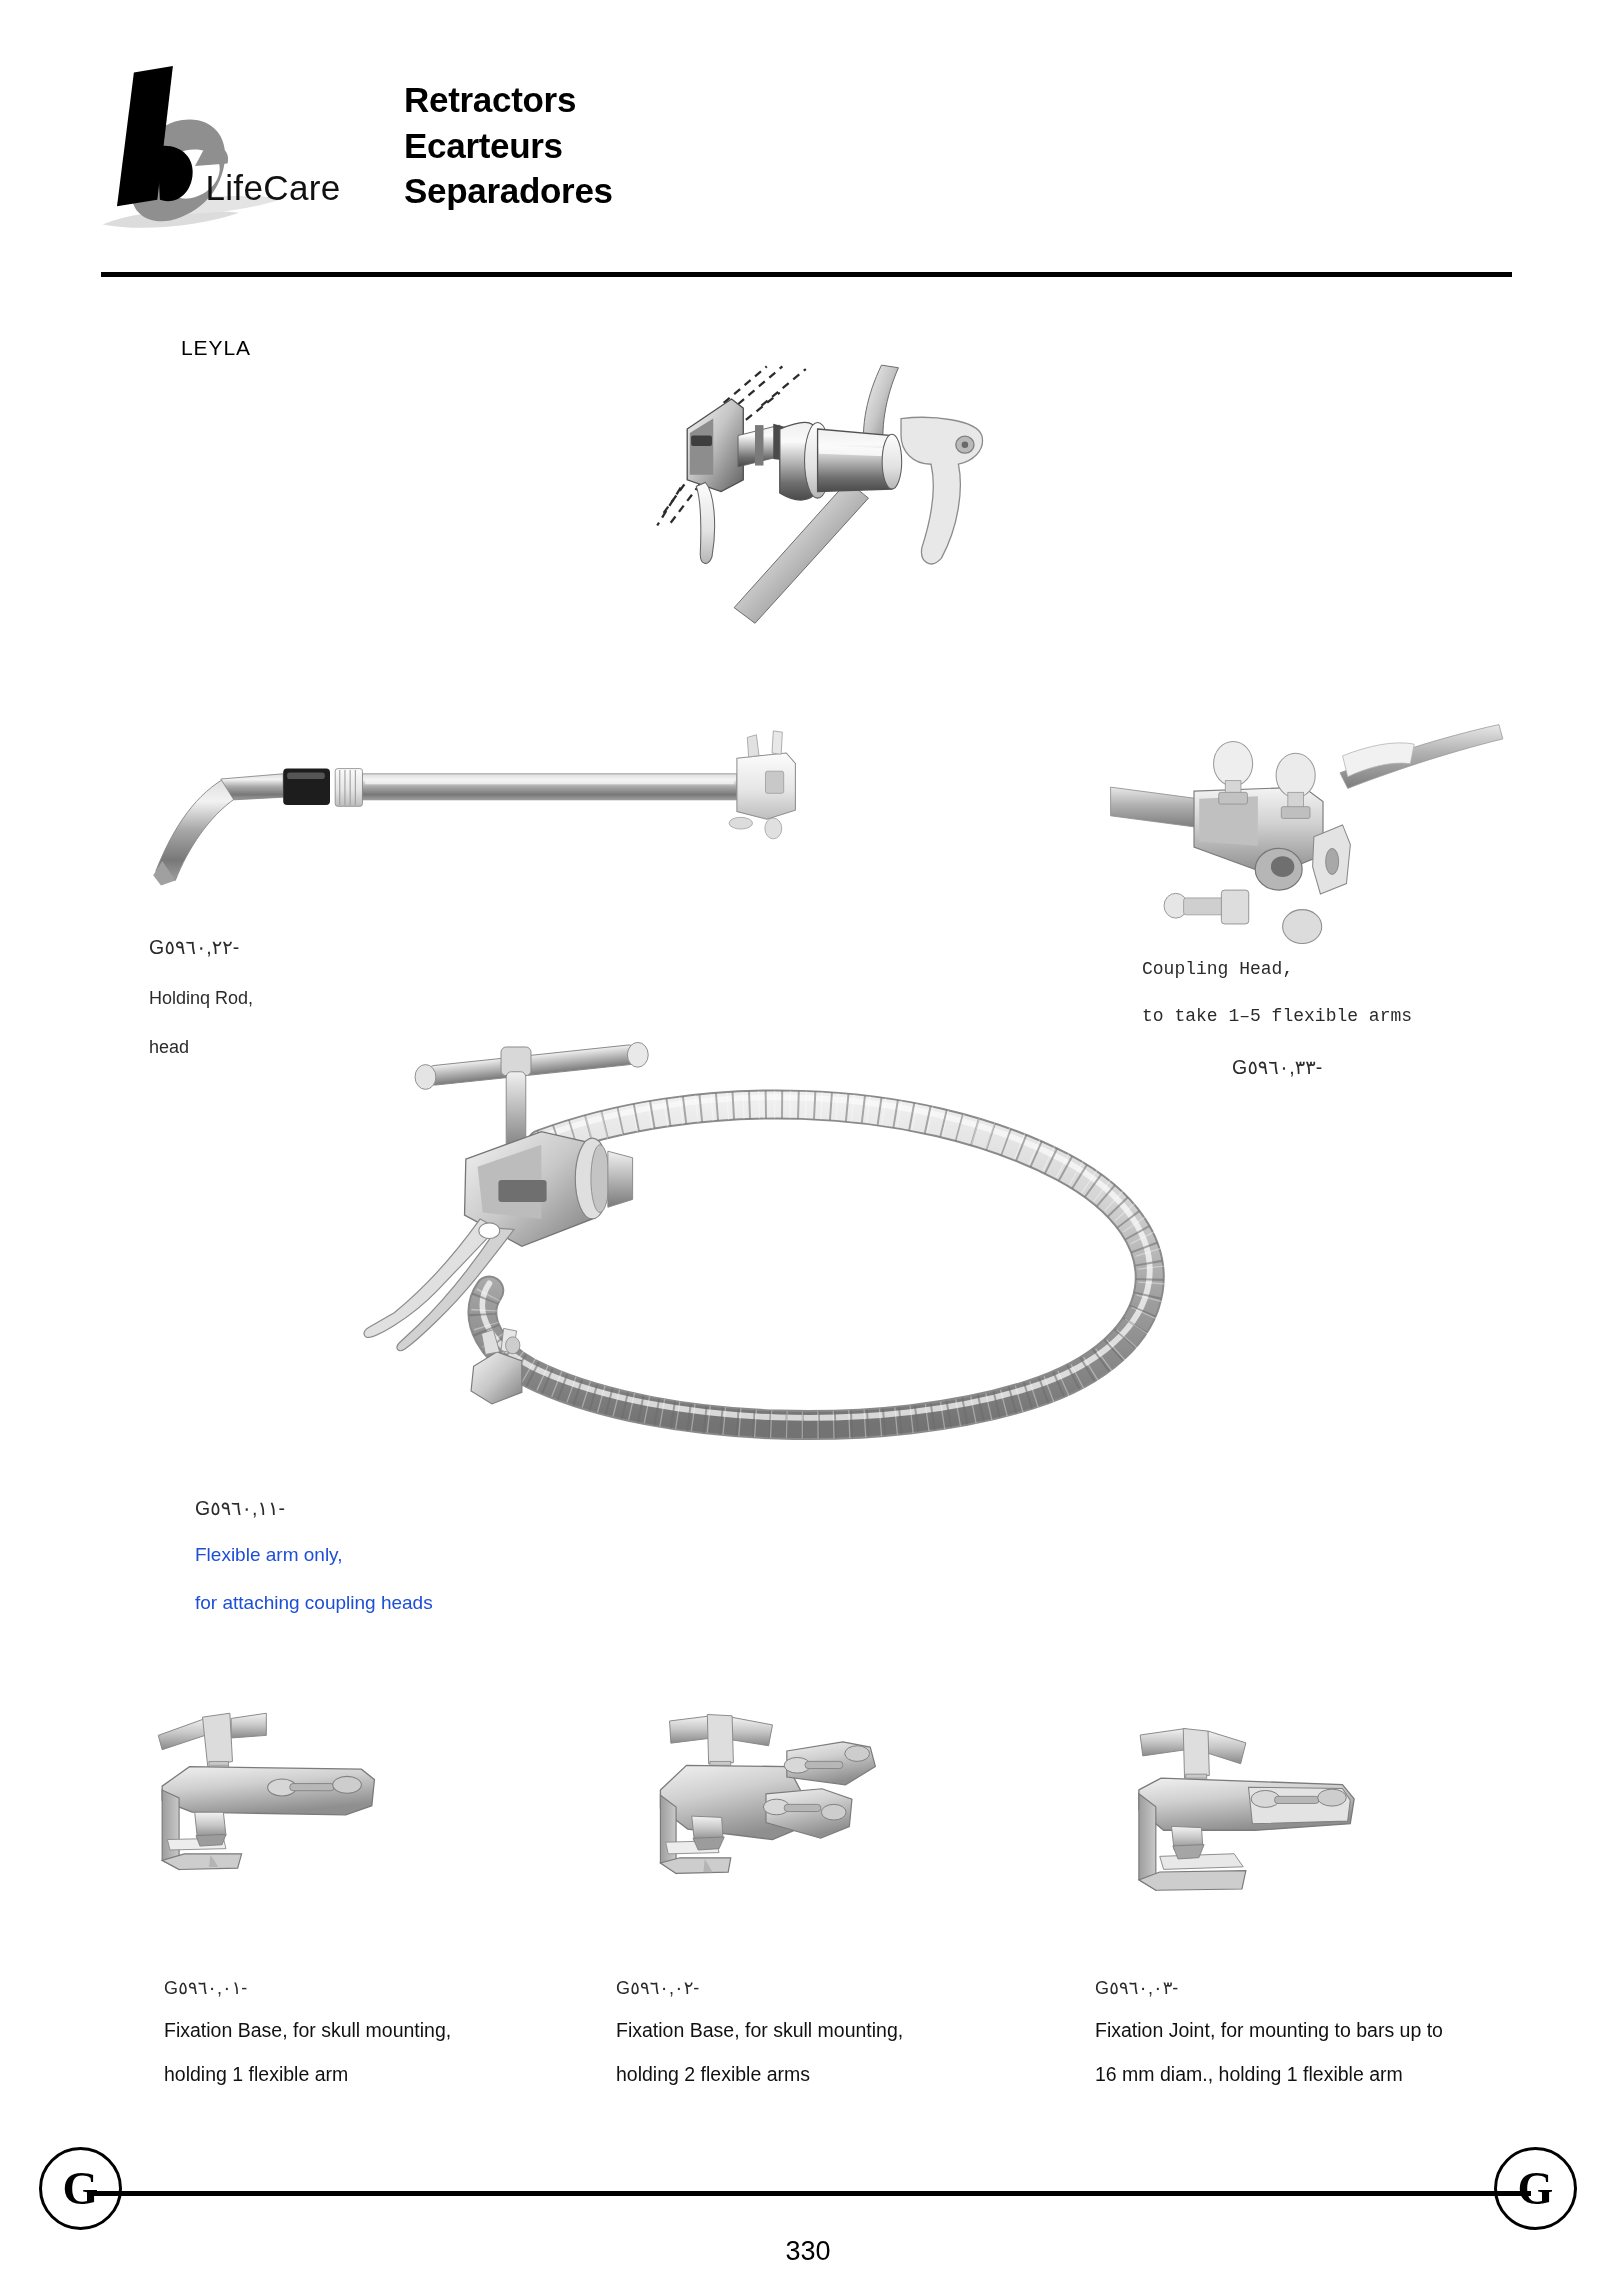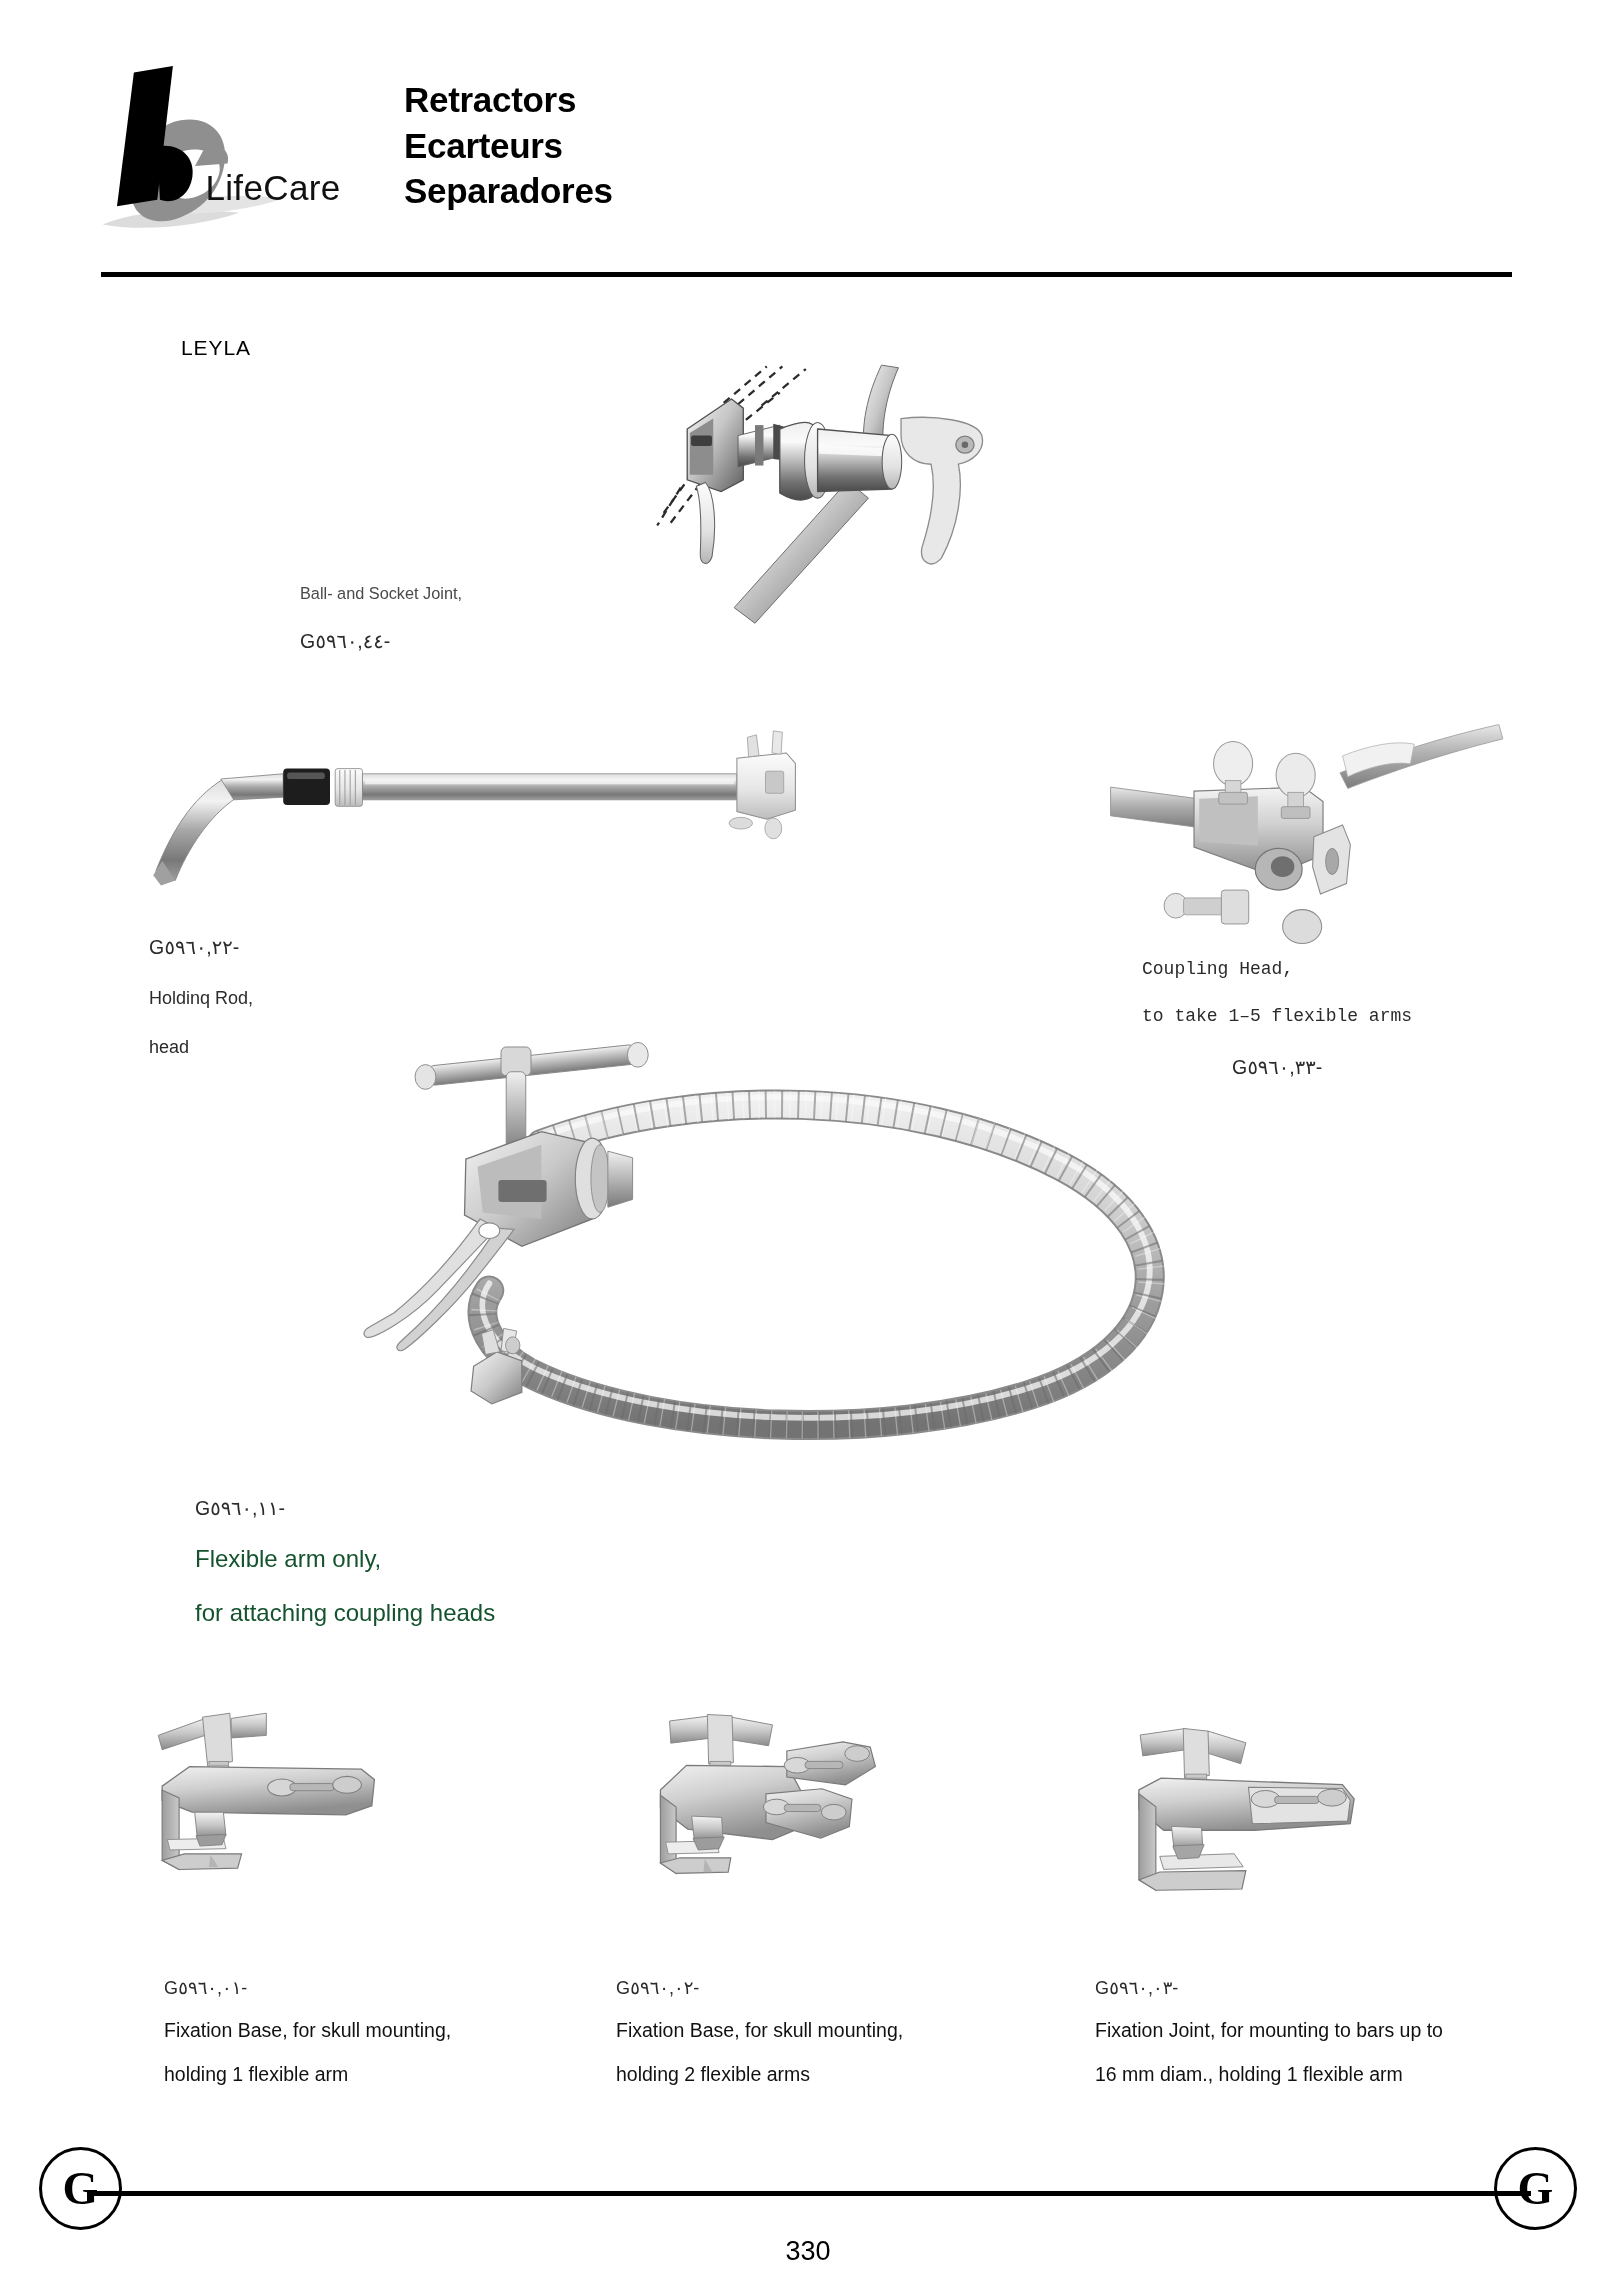--- a/index.html
+++ b/index.html
@@ -78,21 +78,21 @@
   #cap-holdingrod .txt { display:block; margin-top: 2.6px; }
 
   
   #cap-couplinghead { left: 1142px; top: 935px; }
   #cap-couplinghead .txt { display:block;font-family:Liberation Mono, monospace; }
   #cap-couplinghead .num { display:block; margin-top: 3.3px; text-align: center; }
 
   
   #cap-flexarm { left: 195px; top: 1482px; }
   #cap-flexarm .num { display:block; font-size:19.5px; color:#2b2b2b; }
-  #cap-flexarm .txt { display:block; margin-top: 9px; font-size:24px; color:#14532d; line-height:1.30;}
+  #cap-flexarm .txt { display:block; margin-top: 9px; font-size:19px; color:#1d4ed8; line-height:1.30;}
 
   
   .cap-base { width: 417px; }
   .cap-base .num { display:block; font-size:18px; color:#2b2b2b; letter-spacing:0.3px;}
   .cap-base .txt { display:block; margin-top: 4.6px; font-size:19.5px; color:#111; line-height:1.32; }
   #cap-base-1 { left: 136px; top: 1963px; margin-left: 28px; }
   #cap-base-2 { left: 616px; top: 1963px; }
   #cap-base-3 { left: 1095px; top: 1963px; width: 450px; }
 
   
@@ -221,24 +221,20 @@
       <ellipse cx="368" cy="168" rx="15" ry="42" fill="url(#mSteelPale)" stroke="#5c5c5c" stroke-width="1.6"></ellipse>
 
       <path d="M382 102 C 430 96, 498 104, 506 128 C 512 152, 490 168, 470 172
                C 478 210, 470 268, 444 316 C 428 334, 410 322, 414 300
                C 430 250, 436 206, 428 172 C 400 172, 382 152, 382 128 Z" fill="#e8e8e8" stroke="#8c8c8c" stroke-width="2"></path>
       <ellipse cx="480" cy="142" rx="14" ry="13" fill="#b9b9b9" stroke="#7d7d7d" stroke-width="2"></ellipse>
       <ellipse cx="480" cy="142" rx="5" ry="5" fill="#696969"></ellipse>
     </svg>
   </div>
 
-  <div class="caption cap-sm" id="cap-ballsocket">
-    <span class="l1">Ball- and Socket Joint,</span>
-    <span class="l2 cap-num-lg">G٥٩٦٠,٤٤-</span>
-  </div>
 
   <div class="prod-img" style="left:147px; top:701px;">
     <svg width="691" height="195" viewBox="0 0 1060 300">
       <defs>
         <linearGradient id="rodGrad" x1="0" y1="0" x2="0" y2="1">
           <stop offset="0%" stop-color="#dedede"></stop>
           <stop offset="22%" stop-color="#f2f2f2"></stop>
           <stop offset="50%" stop-color="#a8a8a8"></stop>
           <stop offset="80%" stop-color="#787878"></stop>
           <stop offset="100%" stop-color="#9d9d9d"></stop>

